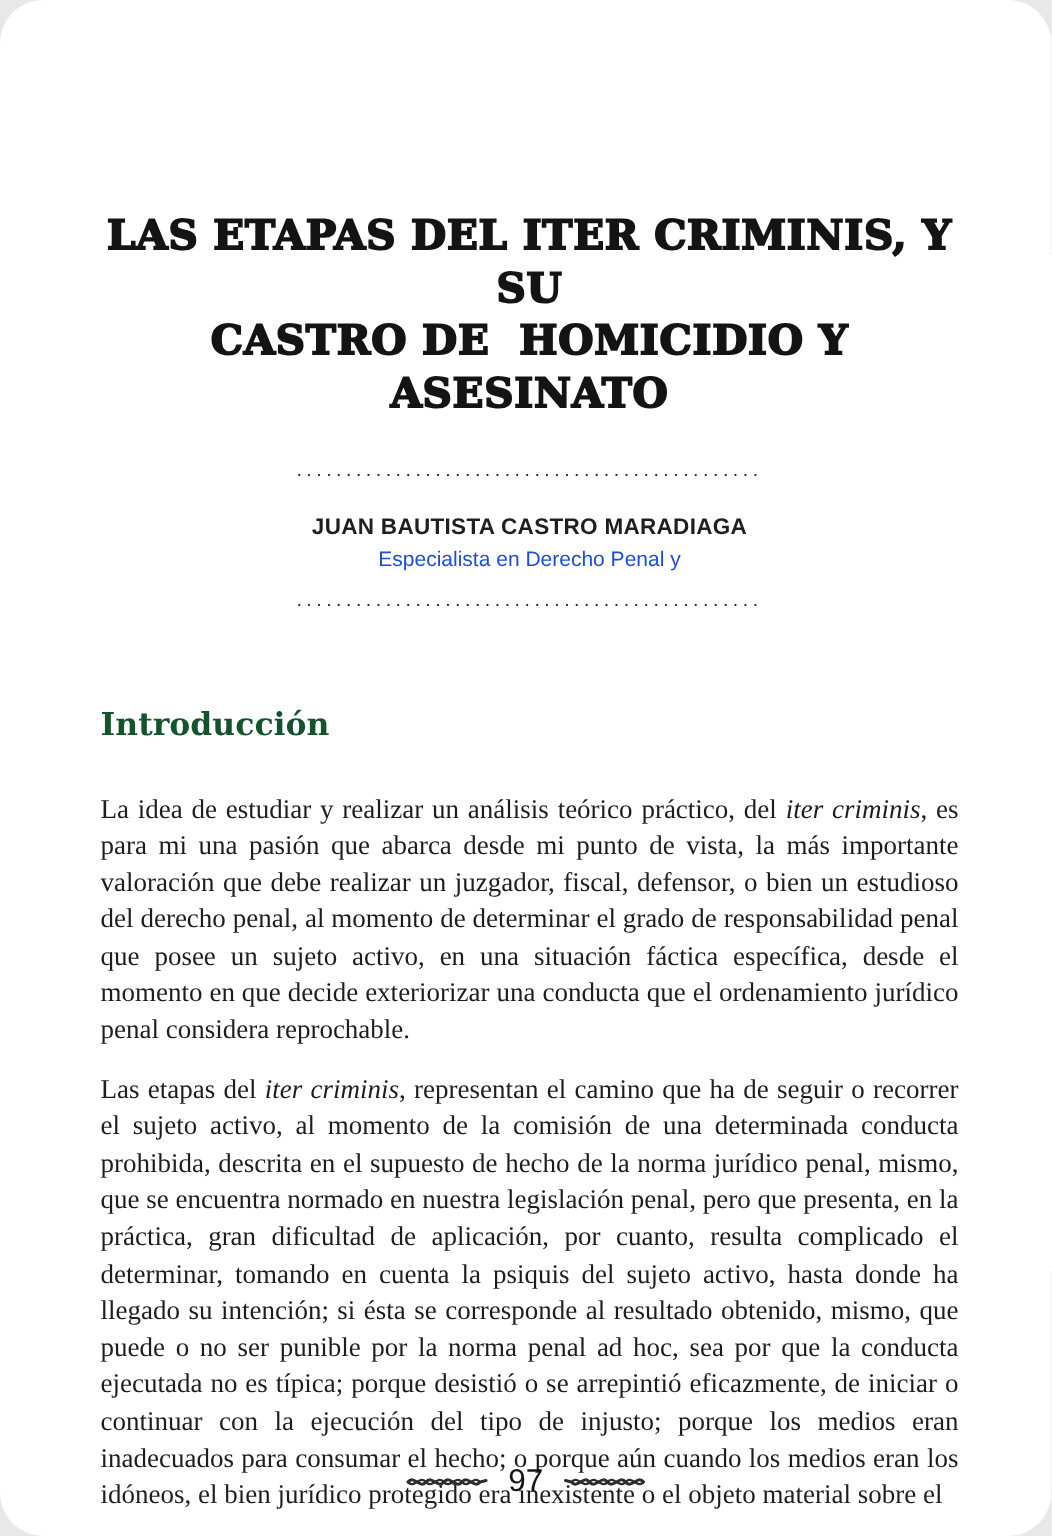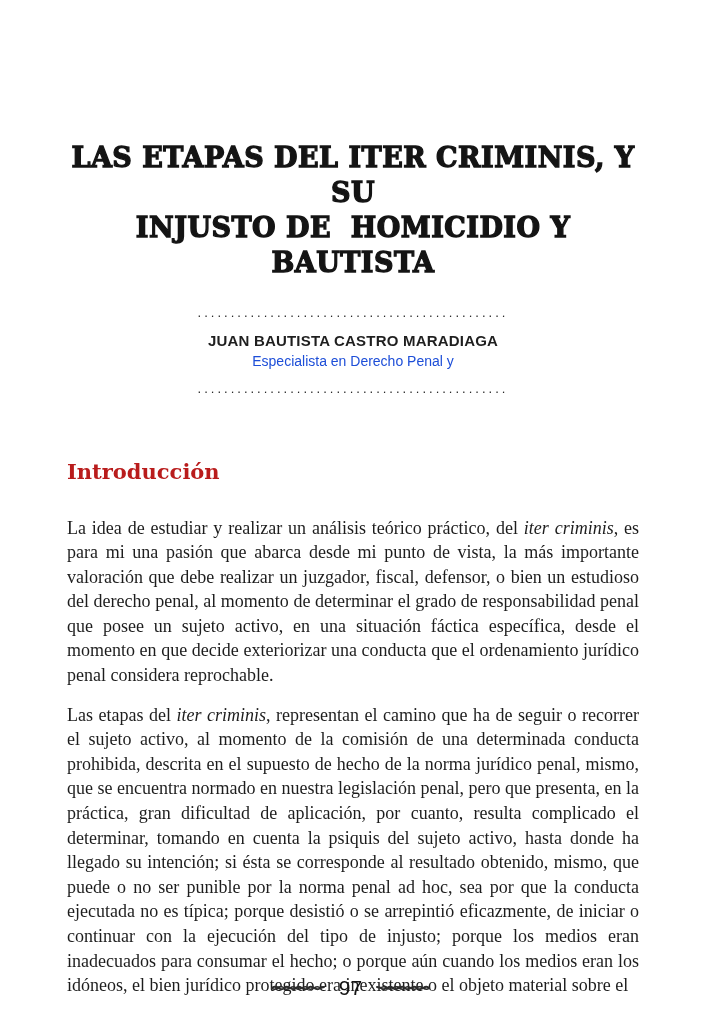--- a/index.html
+++ b/index.html
@@ -6,20 +6,21 @@
   .page {
     width: 701px; height: 1024px;
     background: #ffffff;
     position: relative;
     margin: 0 auto;
     box-sizing: border-box;
     padding: 140px 62px 0 67px;
     font-family: "Liberation Serif", serif;
     color: #1b1b1b;
     overflow: hidden;
+    border-radius: 29px;
   }
   .title {
     margin: 0;
     text-align: center;
     font-family: "DejaVu Serif", serif;
     font-weight: bold;
     font-size: 27px;
     line-height: 35px;
     letter-spacing: 0.5px;
     color: #141414;
@@ -34,38 +35,38 @@
   .dots {
     font-family: "Liberation Sans", sans-serif;
     font-size: 13px;
     line-height: 13px;
     letter-spacing: 3px;
     color: #2a2a2a;
     white-space: nowrap;
   }
   .dots.bottom { margin-top: 11px; }
   .author {
-    margin-top: 13px;
+    margin-top: 24px;
     font-weight: bold;
     font-size: 15px;
     letter-spacing: 0.2px;
     color: #1f1f1f;
   }
   .affil {
     font-size: 14px;
     line-height: 18.5px;
     color: #1d4ed8;
   }
   .affil.first { margin-top: 3px; }
   .section-heading {
     margin: 64px 0 0 0;
     font-family: "DejaVu Serif", serif;
     font-weight: bold;
     font-size: 21px;
-    color: #b91c1c;
+    color: #14532d;
   }
   .body-paragraph {
     margin: 32px 0 0 0;
     font-size: 18px;
     line-height: 24.6px;
     text-align: justify;
     color: #1d1d1d;
   }
   .body-paragraph + .body-paragraph { margin-top: 15px; }
   .body-paragraph em { font-style: italic; }
@@ -86,21 +87,21 @@
   .ornament { display: block; }
   .ornament.right { transform: scaleX(-1); }
 </style>
 </head>
 <body>
 
 <div class="page">
 
   <h1 class="title">
     <div class="title-line">LAS ETAPAS DEL ITER CRIMINIS, Y  SU</div>
-    <div class="title-line">INJUSTO DE  HOMICIDIO Y  BAUTISTA</div>
+    <div class="title-line">CASTRO DE  HOMICIDIO Y  ASESINATO</div>
   </h1>
 
   <div class="byline">
     <div class="dots top">...............................................</div>
     <div class="author">JUAN BAUTISTA CASTRO MARADIAGA</div>
     <div class="affil first">Especialista en Derecho Penal y</div>
     <div class="dots bottom">...............................................</div>
   </div>
 
   <h2 class="section-heading">Introducción</h2>

